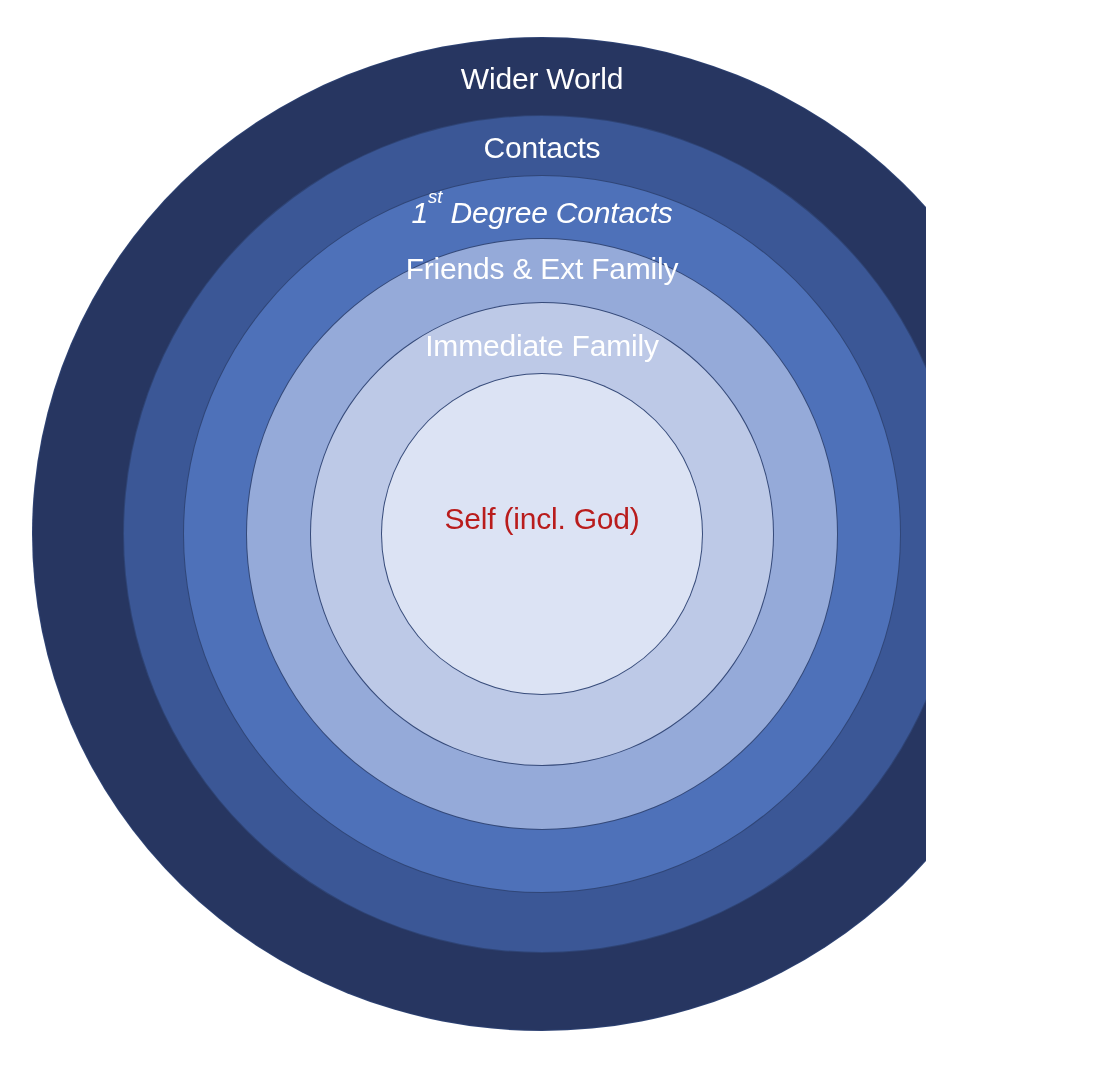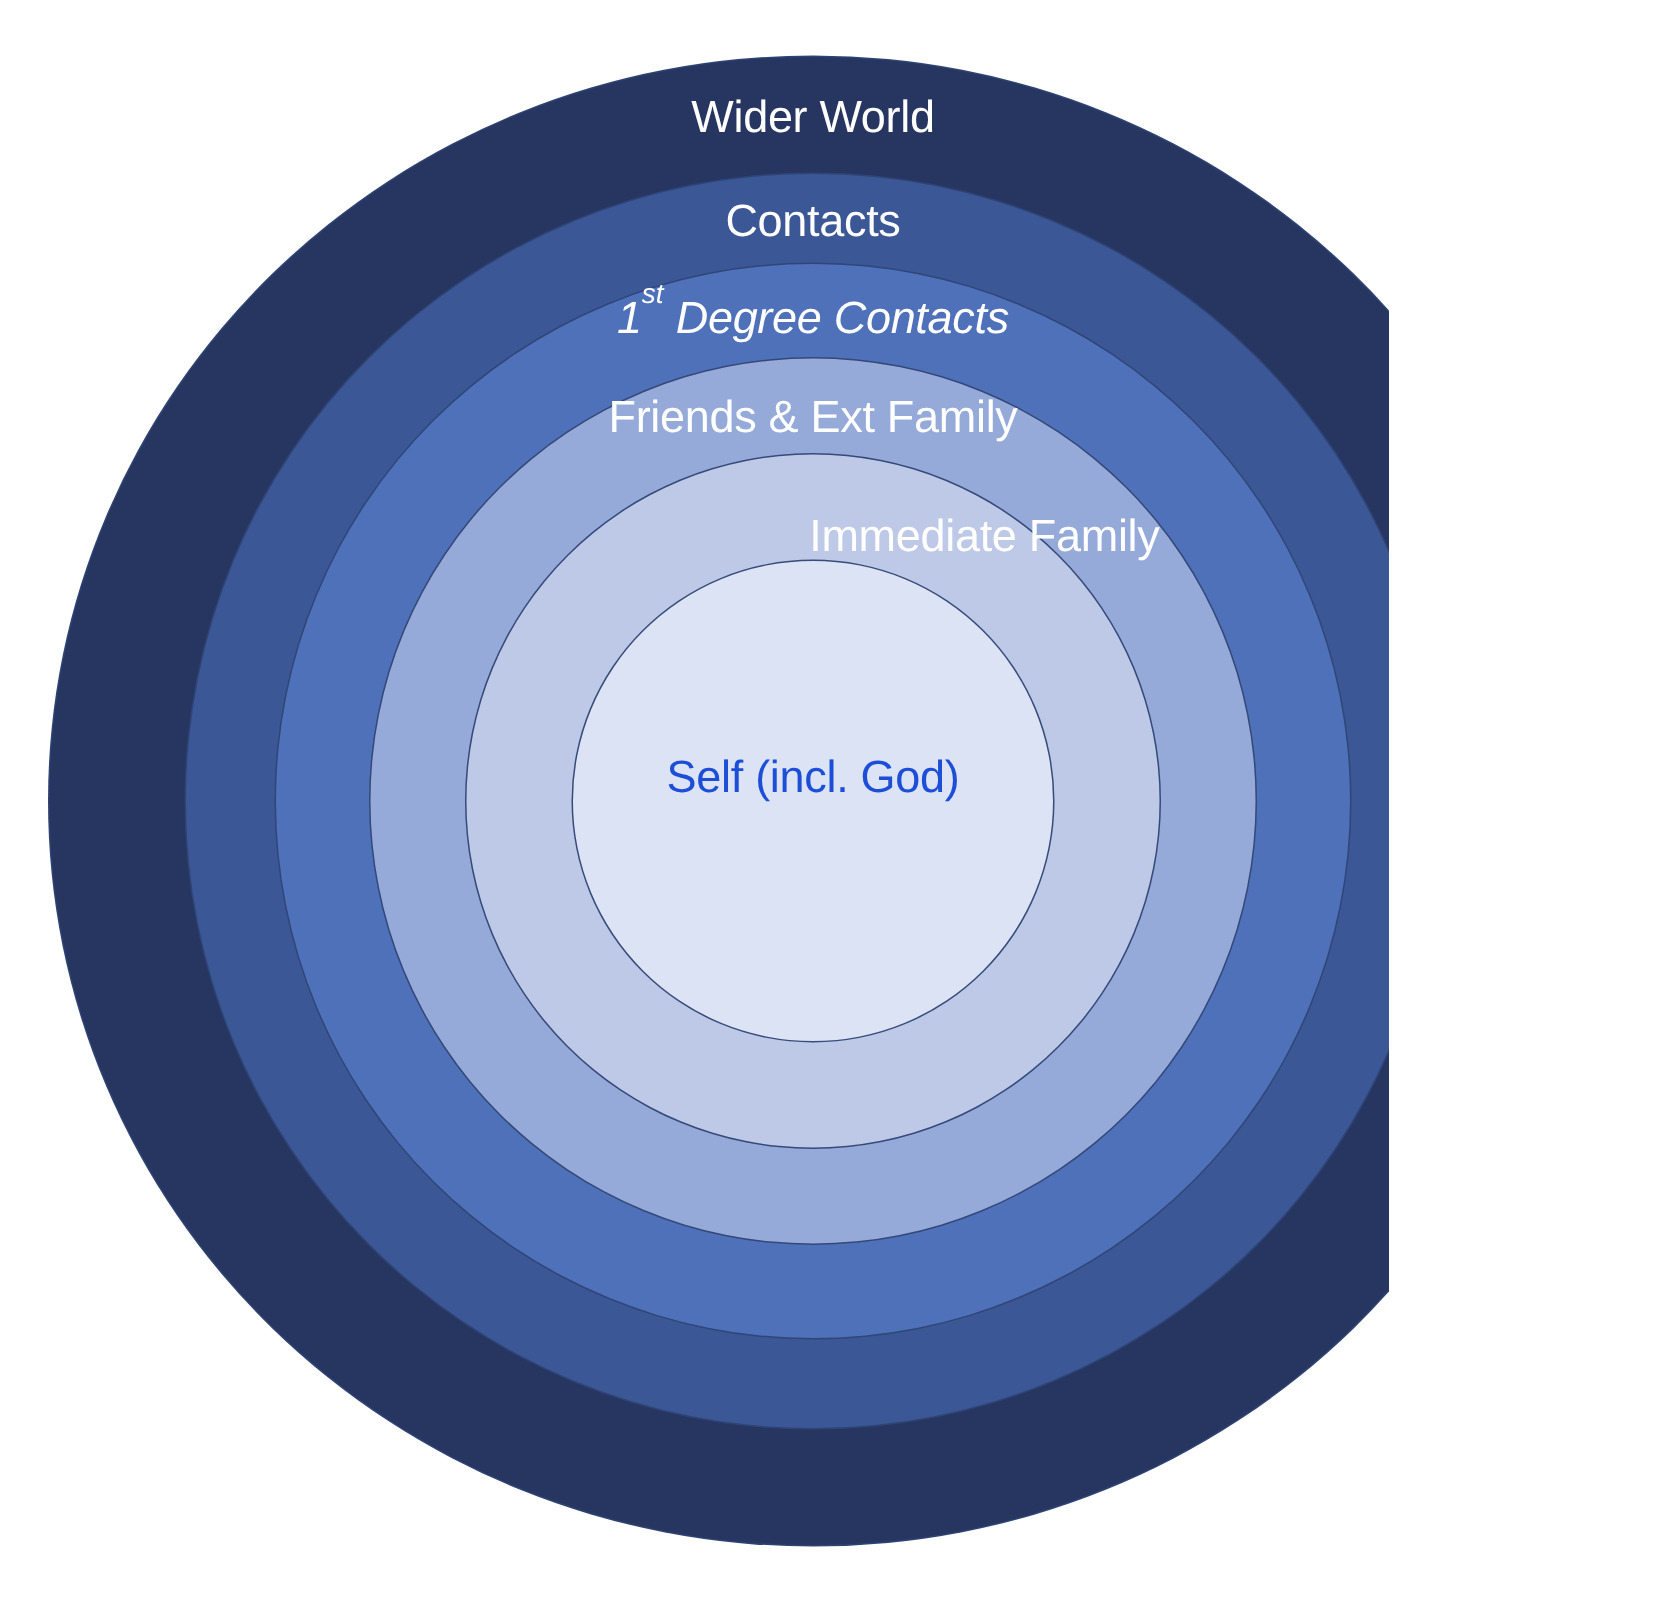--- a/index.html
+++ b/index.html
@@ -42,23 +42,23 @@
     font-size: 30px;
     line-height: 36px;
     font-weight: 500;
     color: #ffffff;
     letter-spacing: -0.2px;
     white-space: nowrap;
   }
   .c0 .ring-label { top: 23px; }
   .c1 .ring-label { top: 14px; }
   .c2 .ring-label { top: 19px; font-style: italic; }
-  .c3 .ring-label { top: 22px; }
-  .c4 .ring-label { top: 37px; text-align: right; }
-  .c5 .ring-label { top: 127px; color: #1d4ed8; font-weight: 400; }
+  .c3 .ring-label { top: 12px; }
+  .c4 .ring-label { top: 25px; }
+  .c5 .ring-label { top: 127px; color: #b91c1c; font-weight: 400; }
 
   sup.ord {
     font-size: 0.62em;
     line-height: 0;
     position: relative;
     top: -0.5em;
     letter-spacing: 0;
   }
 </style>
 </head>

